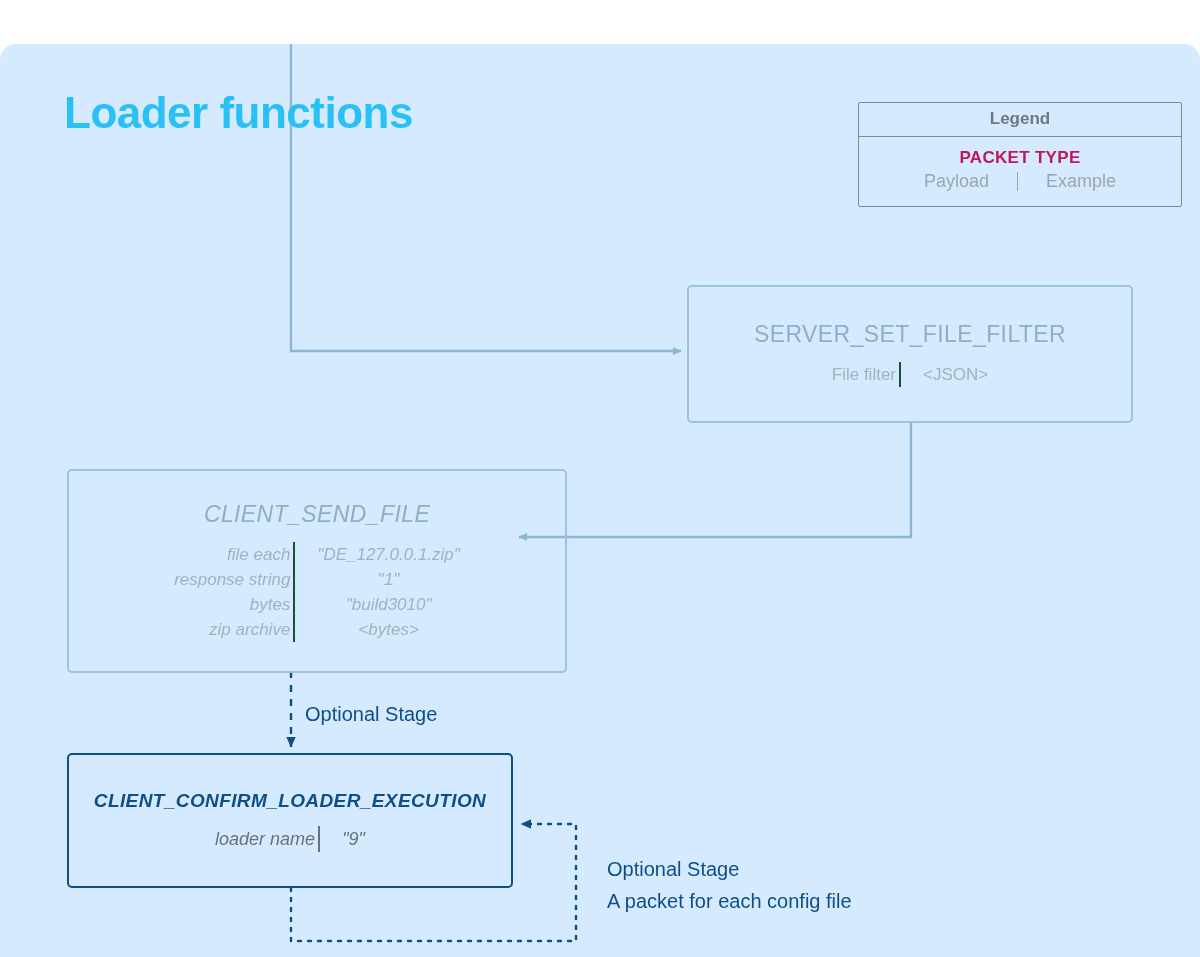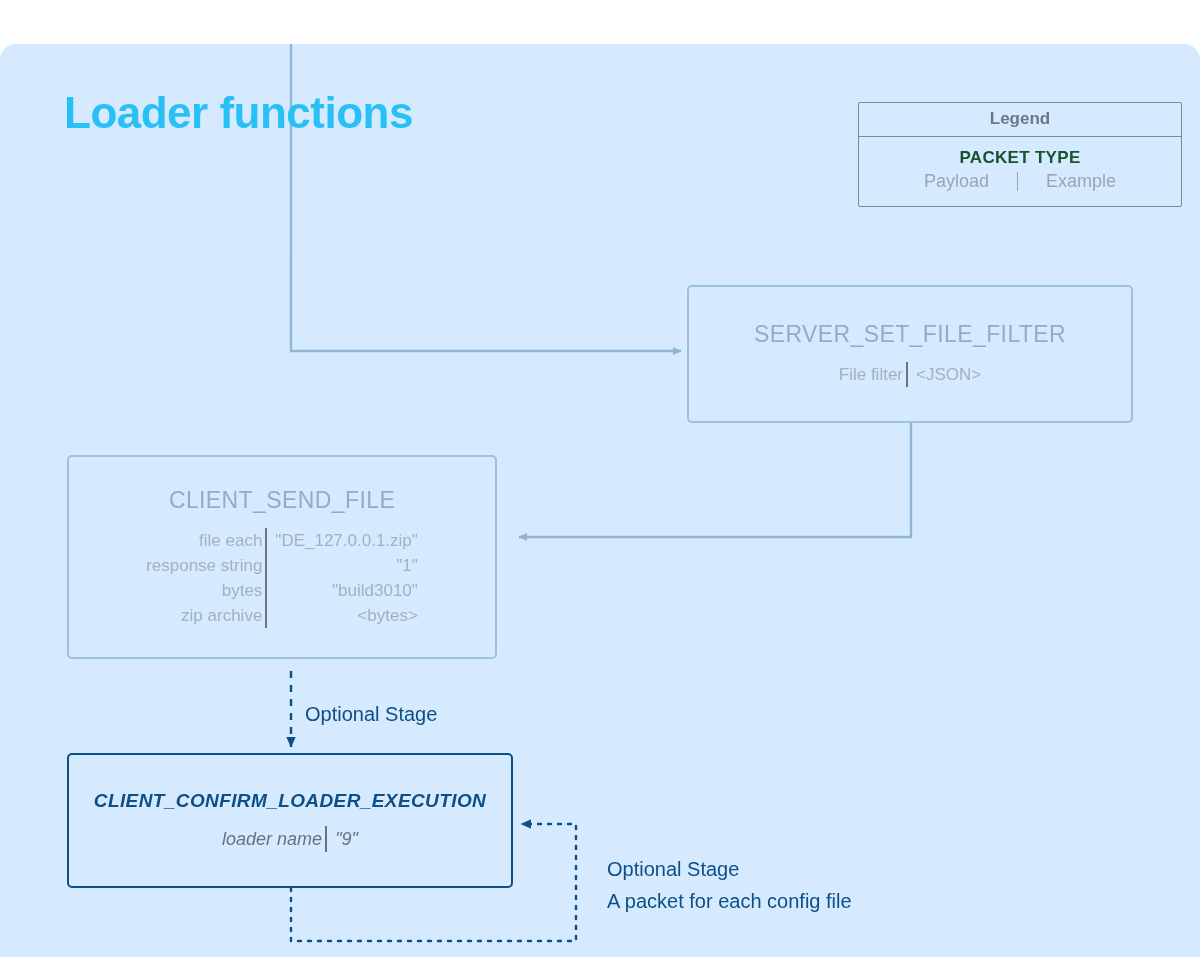--- a/index.html
+++ b/index.html
@@ -61,21 +61,21 @@
     padding: 6px 0 7px;
     border-bottom: 1px solid #7e8a96;
   }
   .legend-body {
     padding: 11px 0 14px;
     text-align: center;
   }
   .legend-type {
     font-size: 17px;
     font-weight: bold;
-    color: #14532d;
+    color: #be185d;
     letter-spacing: 0.3px;
   }
   .legend-row {
     margin-top: 3px;
     font-size: 18px;
     color: #9aa5b1;
     display: flex;
     justify-content: center;
     align-items: center;
     gap: 28px;
@@ -116,23 +116,23 @@
   }
   .packet-fields {
     display: flex;
     margin-top: 14px;
   }
   .fields-keys {
     text-align: right;
     padding-right: 3px;
   }
   .fields-vals {
-    text-align: right;
-    padding-left: 8px;
-    border-left: 2px solid #737373;
+    text-align: center;
+    padding-left: 22px;
+    border-left: 2px solid #14532d;
   }
   .field-line {
     font-size: 17px;
     line-height: 25px;
     color: #a3b0bf;
     white-space: nowrap;
   }
   .packet.active .field-line {
     font-size: 18px;
     line-height: 26px;
@@ -141,23 +141,24 @@
   .packet.active .fields-vals { border-left-color: #68727e; }
 
   #server-box {
     left: 687px;
     top: 241px;
     width: 446px;
     height: 138px;
   }
   #send-file-box {
     left: 67px;
-    top: 411px;
-    width: 430px;
+    top: 425px;
+    width: 500px;
     height: 204px;
+    font-style: italic;
   }
   #confirm-box {
     left: 67px;
     top: 709px;
     width: 446px;
     height: 135px;
     font-style: italic;
   }
 
   

